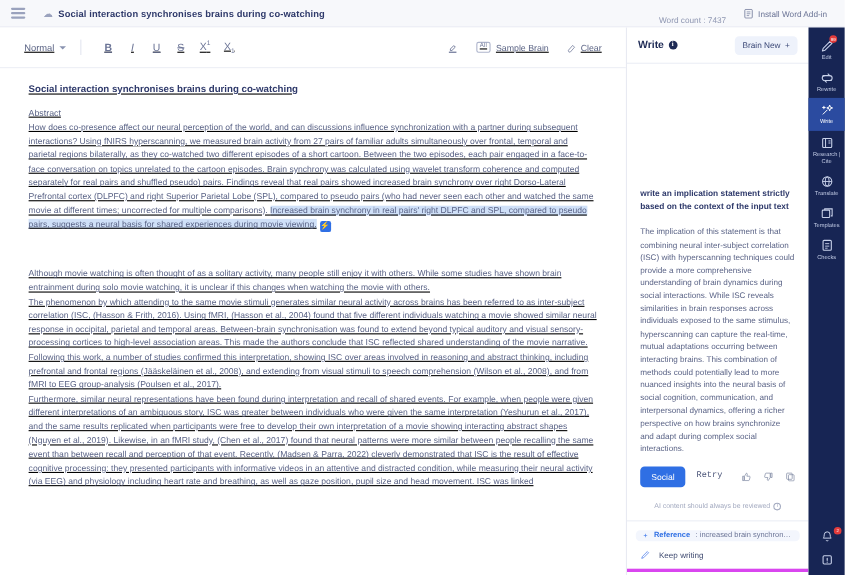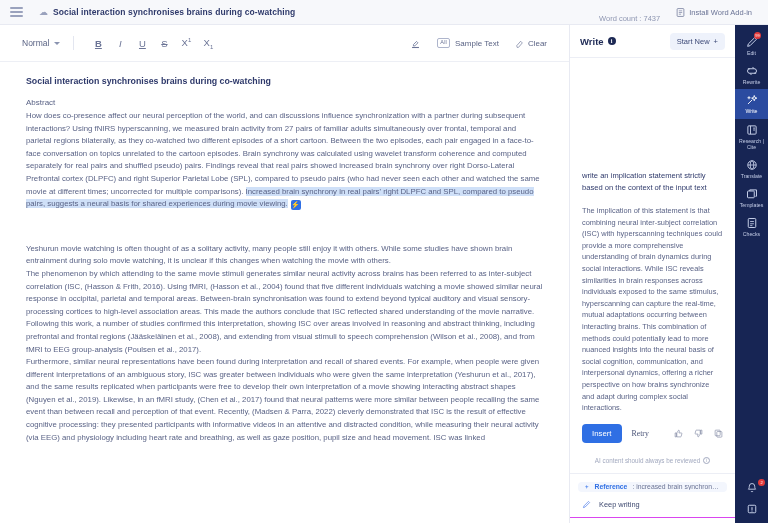--- a/index.html
+++ b/index.html
@@ -27,21 +27,21 @@
   .topbar-right { margin-left: auto; display: flex; align-items: center; gap: 16px; padding-right: 6px; }
   .wordcount { font-size: 7.5px; color: #8f97b2; margin-top: 12px; }
   .addin { display: flex; align-items: center; gap: 4px; font-size: 7.5px; color: #6b7496; cursor: pointer; }
   .addin svg { display:block; }
 
   
   .main { flex: 1; display: flex; min-height: 0; }
 
   
   .editor-col { width: 570px; min-width: 570px; display: flex; flex-direction: column; background: #fff;
-    border-right: 1px solid #e8eaf2; }
+    border-right: 1px solid #e8eaf2; text-decoration: underline; }
   .format-toolbar {
     height: 37px; min-height: 37px;
     display: flex; align-items: center;
     padding: 0 22px;
     border-bottom: 1px solid #edeff5;
   }
   .fmt-select { display: flex; align-items: center; gap: 5px; font-size: 8.5px; color: #5b6485; cursor: pointer; }
   .caret { width: 0; height: 0; border-left: 3px solid transparent; border-right: 3px solid transparent;
            border-top: 3.5px solid #8a93b0; }
   .tool-divider { width: 1px; height: 14px; background: #e3e6f0; margin: 0 13px; }
@@ -83,47 +83,47 @@
     font-size: 6px; display: inline-flex; align-items: center; justify-content: center;
     font-weight: bold; font-family: "Liberation Serif", serif; cursor: pointer;
   }
   .start-new {
     margin-left: auto; background: #eef2fb; color: #3d4a78; font-size: 7.5px;
     border: none; border-radius: 4px; padding: 4px 7px; cursor: pointer;
     display: flex; align-items: center; gap: 4px; font-family: inherit;
   }
   .write-body { flex: 1; overflow: hidden; display: flex; flex-direction: column; }
   .prompt-area { padding: 112px 12px 0 12px; }
-  .prompt-text { font-size: 7.6px; line-height: 11.5px; color: #2f3a6b; font-weight: 400; }
+  .prompt-text { font-size: 7.6px; line-height: 11.5px; color: #2f3a6b; font-weight: 700; }
   .answer-area { padding: 12px 12px 0 12px; }
   .answer-text { font-size: 7.4px; line-height: 11.6px; color: #5a6386; }
   .action-row { display: flex; align-items: center; padding: 10px 12px 0 12px; gap: 10px; }
   .insert-btn {
     background: #2f6fe4; color: #fff; border: none; border-radius: 4px;
     font-size: 7.8px; padding: 5px 10px; cursor: pointer; font-family: inherit;
   }
-  .retry-btn { background: none; border: none; font-size: 7.8px; color: #4a5478; cursor: pointer; font-family: Liberation Serif, serif; text-align: center; }
+  .retry-btn { background: none; border: none; font-size: 7.8px; color: #4a5478; cursor: pointer; font-family: Liberation Mono, monospace; text-align: center; }
   .feedback { margin-left: auto; display: flex; gap: 11px; align-items: center; color: #7b849f; }
   .disclaimer {
     text-align: center; font-size: 6.3px; color: #a2a9bf;
     padding: 14px 12px 9px 12px; display: flex; align-items: center;
     justify-content: center; gap: 3px; border-bottom: 1px solid #eceef5;
   }
   .disc-icon { width: 7px; height: 7px; border-radius: 50%; border: 1px solid #a2a9bf;
                display: inline-flex; align-items: center; justify-content: center; font-size: 5px; }
   .reference-chip {
     margin: 8px 8px 0 8px; background: #f3f6fd; border-radius: 4px;
     padding: 5px 6px; display: flex; align-items: center; gap: 5px; cursor: pointer;
     overflow: hidden;
   }
   .ref-label { font-size: 6.8px; font-weight: bold; color: #2f6fe4; white-space: nowrap; }
   .ref-text { font-size: 6.8px; color: #6b7496; white-space: nowrap; overflow: hidden; text-overflow: ellipsis; }
   .suggestion {
     display: flex; align-items: center; gap: 8px; padding: 8px 12px;
-    border-bottom: 1px solid #d946ef; cursor: pointer; text-align: right;
+    border-bottom: 3px solid #d946ef; cursor: pointer; text-align: right;
   }
   .suggestion:first-of-type { border-top: 1px solid #f0f2f8; margin-top: 8px; }
   .sug-label { font-size: 7.4px; color: #3f4a70; }
 
   
   .rail {
     width: 33px; min-width: 33px; background: #172554;
     display: flex; flex-direction: column; align-items: center;
     padding-top: 6px; color: #c9d2ea;
   }
@@ -192,65 +192,65 @@
 
       <div class="toolbar-right">
         <span class="icon-btn">
           <svg width="11" height="11" viewBox="0 0 16 16">
             <path d="M5 9.5 9.5 5l2 2L7 11.5H5z" fill="none" stroke="#6b7496" stroke-width="1.2"></path>
             <rect x="3" y="13" width="10" height="1.6" fill="#6b7496"></rect>
           </svg>
         </span>
         <span class="sample-text">
           <span class="all-box">All</span>
-          <span>Sample Text</span>
+          <span>Sample Brain</span>
         </span>
         <span class="clear-btn">
           <svg width="9" height="9" viewBox="0 0 16 16">
             <path d="M3 12 10 4l3 3-7 8H4z" fill="none" stroke="#6b7496" stroke-width="1.2"></path>
           </svg>
           <span>Clear</span>
         </span>
       </div>
     </div>
 
     <div class="doc-scroll">
       <div class="doc-h1">Social interaction synchronises brains during co-watching</div>
       <div class="doc-sec">Abstract</div>
       <p class="doc-p"><span>How does co-presence affect our neural perception of the world, and can discussions influence synchronization with a partner during subsequent interactions? Using fNIRS hyperscanning, we measured brain activity from 27 pairs of familiar adults simultaneously over frontal, temporal and parietal regions bilaterally, as they co-watched two different episodes of a short cartoon. Between the two episodes, each pair engaged in a face-to-face conversation on topics unrelated to the cartoon episodes. Brain synchrony was calculated using wavelet transform coherence and computed separately for real pairs and shuffled pseudo) pairs. Findings reveal that real pairs showed increased brain synchrony over right Dorso-Lateral Prefrontal cortex (DLPFC) and right Superior Parietal Lobe (SPL), compared to pseudo pairs (who had never seen each other and watched the same movie at different times; uncorrected for multiple comparisons). </span><span class="hl">Increased brain synchrony in real pairs' right DLPFC and SPL, compared to pseudo pairs, suggests a neural basis for shared experiences during movie viewing.</span><span class="sparkle-badge">⚡</span></p>
       <div class="spacer-16"></div>
       <div class="spacer-16"></div>
-      <p class="doc-p">Yeshurun movie watching is often thought of as a solitary activity, many people still enjoy it with others. While some studies have shown brain entrainment during solo movie watching, it is unclear if this changes when watching the movie with others.</p>
+      <p class="doc-p">Although movie watching is often thought of as a solitary activity, many people still enjoy it with others. While some studies have shown brain entrainment during solo movie watching, it is unclear if this changes when watching the movie with others.</p>
       <p class="doc-p">The phenomenon by which attending to the same movie stimuli generates similar neural activity across brains has been referred to as inter-subject correlation (ISC, (Hasson &amp; Frith, 2016). Using fMRI, (Hasson et al., 2004) found that five different individuals watching a movie showed similar neural response in occipital, parietal and temporal areas. Between-brain synchronisation was found to extend beyond typical auditory and visual sensory-processing cortices to high-level association areas. This made the authors conclude that ISC reflected shared understanding of the movie narrative. Following this work, a number of studies confirmed this interpretation, showing ISC over areas involved in reasoning and abstract thinking, including prefrontal and frontal regions (Jääskeläinen et al., 2008), and extending from visual stimuli to speech comprehension (Wilson et al., 2008), and from fMRI to EEG group-analysis (Poulsen et al., 2017).</p>
       <p class="doc-p">Furthermore, similar neural representations have been found during interpretation and recall of shared events. For example, when people were given different interpretations of an ambiguous story, ISC was greater between individuals who were given the same interpretation (Yeshurun et al., 2017), and the same results replicated when participants were free to develop their own interpretation of a movie showing interacting abstract shapes (Nguyen et al., 2019). Likewise, in an fMRI study, (Chen et al., 2017) found that neural patterns were more similar between people recalling the same event than between recall and perception of that event. Recently, (Madsen &amp; Parra, 2022) cleverly demonstrated that ISC is the result of effective cognitive processing: they presented participants with informative videos in an attentive and distracted condition, while measuring their neural activity (via EEG) and physiology including heart rate and breathing, as well as gaze position, pupil size and head movement. ISC was linked</p>
     </div>
   </div>
 
   <div class="write-col">
     <div class="write-head">
       <span class="write-title">
         <span>Write</span>
         <span class="info-dot">i</span>
       </span>
       <button class="start-new">
-        <span>Start New</span>
+        <span>Brain New</span>
         <span>+</span>
       </button>
     </div>
 
     <div class="write-body">
       <div class="prompt-area">
         <div class="prompt-text">write an implication statement strictly based on the context of the input text</div>
       </div>
       <div class="answer-area">
         <div class="answer-text">The implication of this statement is that combining neural inter-subject correlation (ISC) with hyperscanning techniques could provide a more comprehensive understanding of brain dynamics during social interactions. While ISC reveals similarities in brain responses across individuals exposed to the same stimulus, hyperscanning can capture the real-time, mutual adaptations occurring between interacting brains. This combination of methods could potentially lead to more nuanced insights into the neural basis of social cognition, communication, and interpersonal dynamics, offering a richer perspective on how brains synchronize and adapt during complex social interactions.</div>
       </div>
 
       <div class="action-row">
-        <button class="insert-btn">Insert</button>
+        <button class="insert-btn">Social</button>
         <button class="retry-btn">Retry</button>
         <span class="feedback">
           <span>
             <svg width="9" height="9" viewBox="0 0 16 16">
                 <path d="M5 14V7l3.2-5 .9.5c.5.3.7.9.5 1.5L8.8 7H13c.7 0 1.2.6 1 1.3l-1.2 4.8c-.1.5-.6.9-1.1.9H5zM2 7h2.2v7H2z" fill="none" stroke="#7b849f" stroke-width="1.1" stroke-linejoin="round"></path>
               </svg>
           </span>
           <span>
             <svg width="9" height="9" viewBox="0 0 16 16">
                 <path d="M11 2v7l-3.2 5-.9-.5c-.5-.3-.7-.9-.5-1.5L7.2 9H3c-.7 0-1.2-.6-1-1.3l1.2-4.8C3.3 2.4 3.8 2 4.3 2H11zM14 9h-2.2V2H14z" fill="none" stroke="#7b849f" stroke-width="1.1" stroke-linejoin="round"></path>

